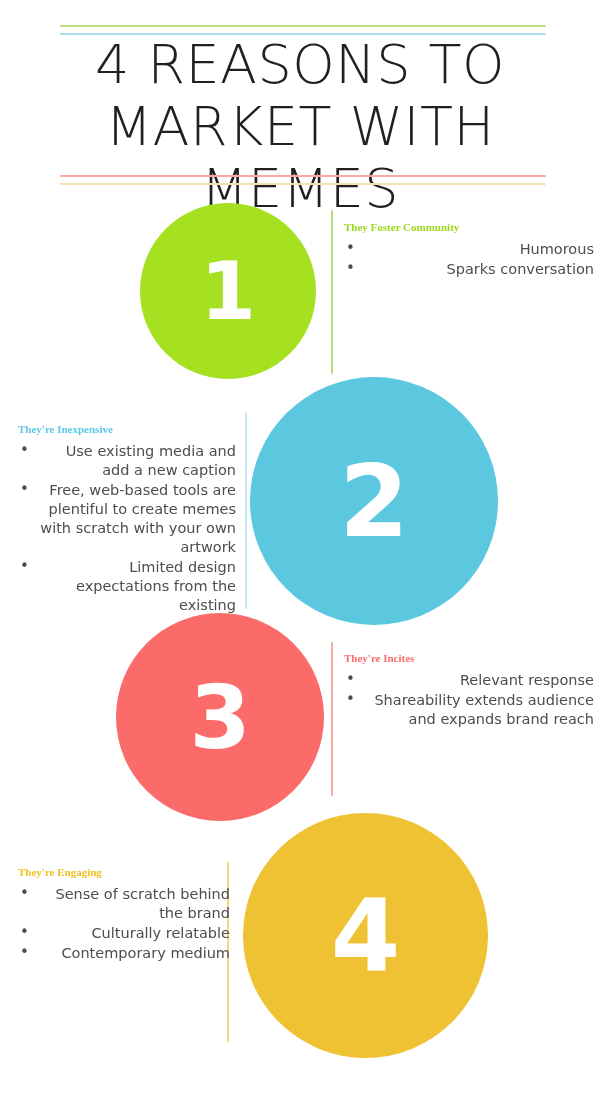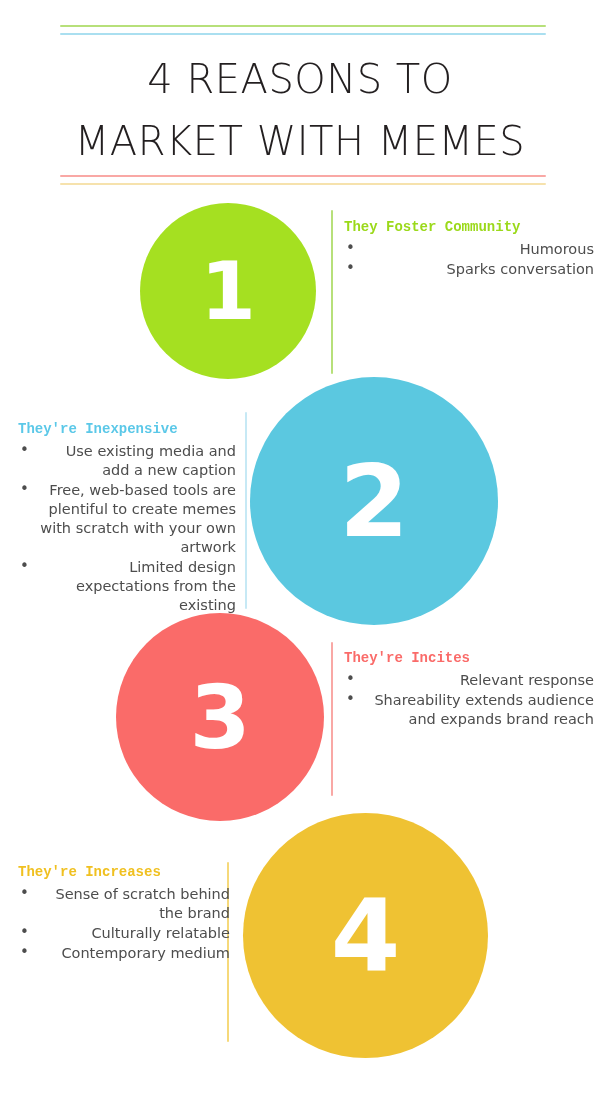--- a/index.html
+++ b/index.html
@@ -24,27 +24,27 @@
   .header { position: absolute; left: 0; top: 0; width: 600px; height: 200px; }
 
   .rule { position: absolute; height: 2px; border-radius: 1px; }
   .rule.top-green  { left: 60px;  top: 25px;  width: 486px; background: #b7e07a; }
   .rule.top-blue   { left: 60px;  top: 33px;  width: 486px; background: #aadff0; }
   .rule.bot-red    { left: 60px;  top: 175px; width: 486px; background: #f9a8a5; }
   .rule.bot-yellow { left: 60px;  top: 183px; width: 486px; background: #f6e2ad; }
 
   .title {
     position: absolute;
-    left: 0; top: 48px;
+    left: 0; top: 34px;
     width: 600px;
     text-align: center;
     color: #231f20;
     font-family: "DejaVu Sans", sans-serif;
     font-weight: 100;
-    font-size: 40px;
+    font-size: 54px;
     line-height: 62px;
     letter-spacing: 0.5px;
     white-space: pre-line;
   }
 
   
   .section { position: absolute; }
 
   .circle {
     position: absolute;
@@ -55,23 +55,23 @@
     color: #ffffff;
     font-family: "DejaVu Sans", sans-serif;
     font-weight: bold;
   }
 
   .vline { position: absolute; width: 2px; border-radius: 1px; }
 
   .textblock { position: absolute; }
 
   .sec-heading {
-    font-family: Liberation Mono, monospace;
+    font-family: Liberation Serif, serif;
     font-weight: bold;
-    font-size: 14px;
+    font-size: 11px;
     line-height: 21px;
     margin-bottom: 2px;
     white-space: nowrap;
   }
 
   .bullets { list-style: none; text-align: right; }
 
   .bullets li {
     position: relative;
     padding-left: 16px;
@@ -172,21 +172,21 @@
       </ul>
     </div>
   </div>
 
   <div class="section">
     <div class="circle" id="circle-4">
       <span>4</span>
     </div>
     <div class="vline" id="vline-4"></div>
     <div class="textblock" id="text-4">
-      <div class="sec-heading">They're Increases</div>
+      <div class="sec-heading">They're Engaging</div>
       <ul class="bullets">
         <li>Sense of scratch behind the brand</li>
         <li>Culturally relatable</li>
         <li>Contemporary medium</li>
       </ul>
     </div>
   </div>
 
 </div>
 

